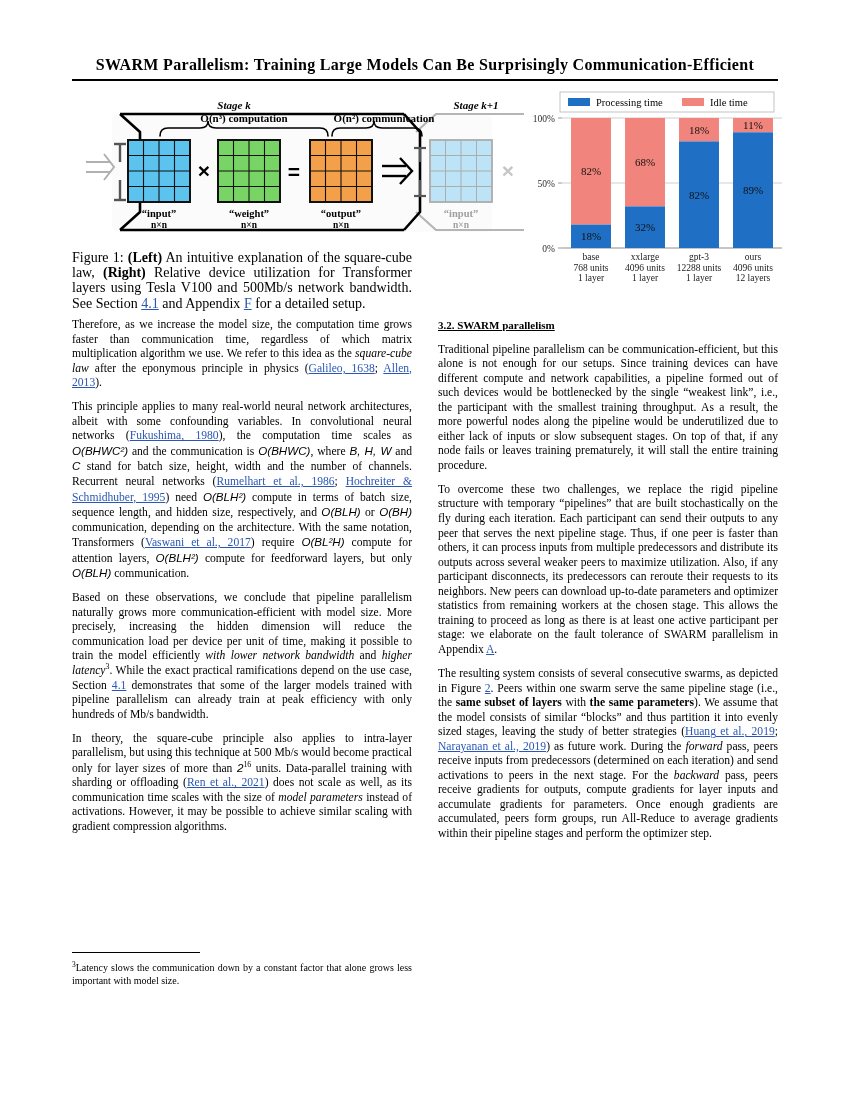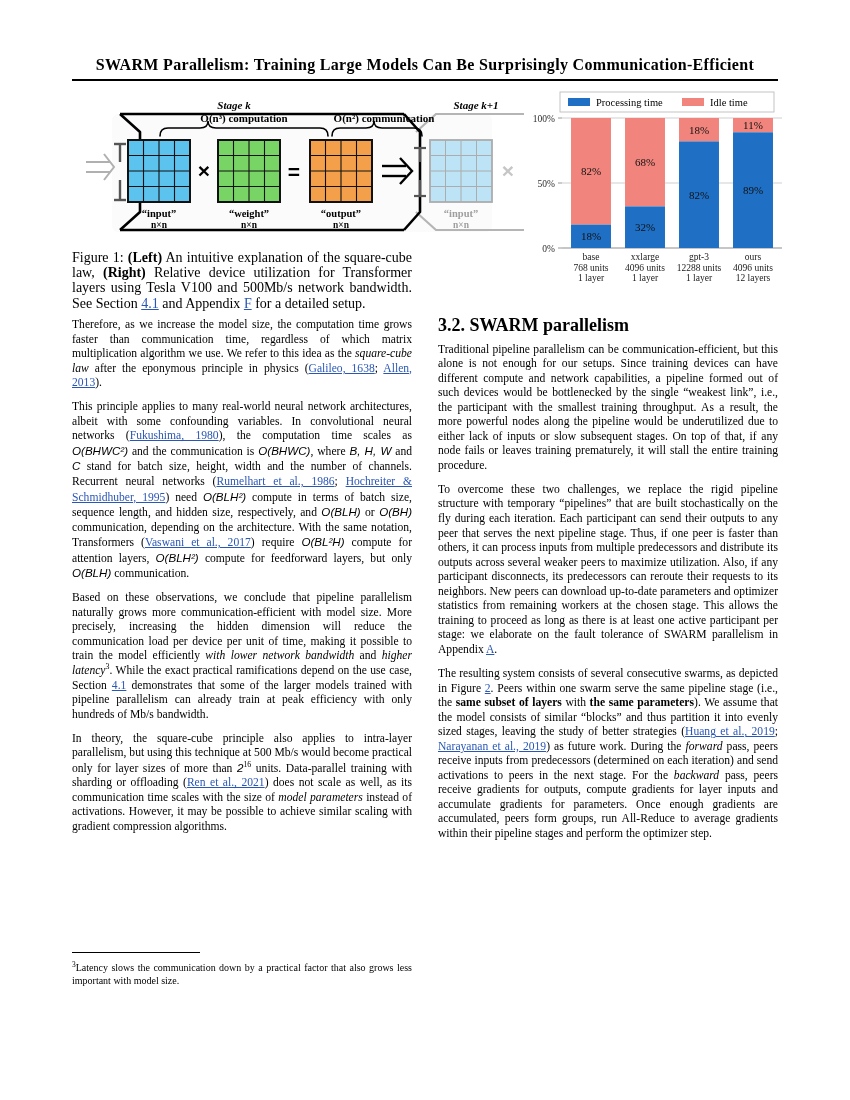--- a/index.html
+++ b/index.html
@@ -100,23 +100,24 @@
 
   p.para {
     margin: 0 0 9.5px 0;
     text-align: justify;
     text-justify: inter-word;
   }
   p.para:last-child { margin-bottom: 14px; }
 
   h3.sec {
     margin: 0 0 9.5px 0;
-    font-size: 18px;
+    font-size: 11px;
     font-weight: bold;
     line-height: 15px;
+    text-decoration: underline;
   }
 
   i, .it { font-style: italic; }
   b, .bf { font-weight: bold; }
   .mathit {
     font-family: Liberation Sans, sans-serif;
     font-style: italic;
   }
   sup { font-size: 0.68em; vertical-align: super; line-height: 0; }
 
@@ -341,21 +342,21 @@
   <div class="col col-left" id="col-left">
       <p class="para"><span>Therefore, as we increase the model size, the computation time grows faster than communication time, regardless of which matrix multiplication algorithm we use. We refer to this idea as the </span><i>square-cube law</i><span> after the eponymous principle in physics (</span><a class="lnk" href="#">Galileo, 1638</a><span>; </span><a class="lnk" href="#">Allen, 2013</a><span>).</span></p>
       <p class="para"><span>This principle applies to many real-world neural network architectures, albeit with some confounding variables. In convolutional neural networks (</span><a class="lnk" href="#">Fukushima, 1980</a><span>), the computation time scales as </span><span class="mathit">O(BHWC²)</span><span> and the communication is </span><span class="mathit">O(BHWC)</span><span>, where </span><span class="mathit">B, H, W</span><span> and </span><span class="mathit">C</span><span> stand for batch size, height, width and the number of channels. Recurrent neural networks (</span><a class="lnk" href="#">Rumelhart et al., 1986</a><span>; </span><a class="lnk" href="#">Hochreiter &amp; Schmidhuber, 1995</a><span>) need </span><span class="mathit">O(BLH²)</span><span> compute in terms of batch size, sequence length, and hidden size, respectively, and </span><span class="mathit">O(BLH)</span><span> or </span><span class="mathit">O(BH)</span><span> communication, depending on the architecture. With the same notation, Transformers (</span><a class="lnk" href="#">Vaswani et al., 2017</a><span>) require </span><span class="mathit">O(BL²H)</span><span> compute for attention layers, </span><span class="mathit">O(BLH²)</span><span> compute for feedforward layers, but only </span><span class="mathit">O(BLH)</span><span> communication.</span></p>
       <p class="para"><span>Based on these observations, we conclude that pipeline parallelism naturally grows more communication-efficient with model size. More precisely, increasing the hidden dimension will reduce the communication load per device per unit of time, making it possible to train the model efficiently </span><i>with lower network bandwidth</i><span> and </span><i>higher latency</i><sup>3</sup><span>. While the exact practical ramifications depend on the use case, Section </span><a class="lnk" href="#">4.1</a><span> demonstrates that some of the larger models trained with pipeline parallelism can already train at peak efficiency with only hundreds of Mb/s bandwidth.</span></p>
       <p class="para"><span>In theory, the square-cube principle also applies to intra-layer parallelism, but using this technique at 500 Mb/s would become practical only for layer sizes of more than </span><span class="mathit">2</span><sup>16</sup><span> units. Data-parallel training with sharding or offloading (</span><a class="lnk" href="#">Ren et al., 2021</a><span>) does not scale as well, as its communication time scales with the size of </span><i>model parameters</i><span> instead of activations. However, it may be possible to achieve similar scaling with gradient compression algorithms.</span></p>
     </div>
 
   <div class="footnote-wrap">
     <div class="footnote-rule"></div>
     <div class="footnote">
-      <span class="fnmark">3</span><span>Latency slows the communication down by a practical factor that also grows less important with model size.</span>
+      <span class="fnmark">3</span><span>Latency slows the communication down by a constant factor that alone grows less important with model size.</span>
     </div>
   </div>
 
   <div class="col col-right" id="col-right">
     <h3 class="sec">3.2. SWARM parallelism</h3>
     <div id="right-paras">
         <p class="para"><span>Traditional pipeline parallelism can be communication-efficient, but this alone is not enough for our setups. Since training devices can have different compute and network capabilities, a pipeline formed out of such devices would be bottlenecked by the single “weakest link”, i.e., the participant with the smallest training throughput. As a result, the more powerful nodes along the pipeline would be underutilized due to either lack of inputs or slow subsequent stages. On top of that, if any node fails or leaves training prematurely, it will stall the entire training procedure.</span></p>
         <p class="para"><span>To overcome these two challenges, we replace the rigid pipeline structure with temporary “pipelines” that are built stochastically on the fly during each iteration. Each participant can send their outputs to any peer that serves the next pipeline stage. Thus, if one peer is faster than others, it can process inputs from multiple predecessors and distribute its outputs across several weaker peers to maximize utilization. Also, if any participant disconnects, its predecessors can reroute their requests to its neighbors. New peers can download up-to-date parameters and optimizer statistics from remaining workers at the chosen stage. This allows the training to proceed as long as there is at least one active participant per stage: we elaborate on the fault tolerance of SWARM parallelism in Appendix </span><a class="lnk" href="#">A</a><span>.</span></p>
         <p class="para"><span>The resulting system consists of several consecutive swarms, as depicted in Figure </span><a class="lnk" href="#">2</a><span>. Peers within one swarm serve the same pipeline stage (i.e., the </span><b>same subset of layers</b><span> with </span><b>the same parameters</b><span>). We assume that the model consists of similar “blocks” and thus partition it into evenly sized stages, leaving the study of better strategies (</span><a class="lnk" href="#">Huang et al., 2019</a><span>; </span><a class="lnk" href="#">Narayanan et al., 2019</a><span>) as future work. During the </span><i>forward</i><span> pass, peers receive inputs from predecessors (determined on each iteration) and send activations to peers in the next stage. For the </span><i>backward</i><span> pass, peers receive gradients for outputs, compute gradients for layer inputs and accumulate gradients for parameters. Once enough gradients are accumulated, peers form groups, run All-Reduce to average gradients within their pipeline stages and perform the optimizer step.</span></p>
       </div>

